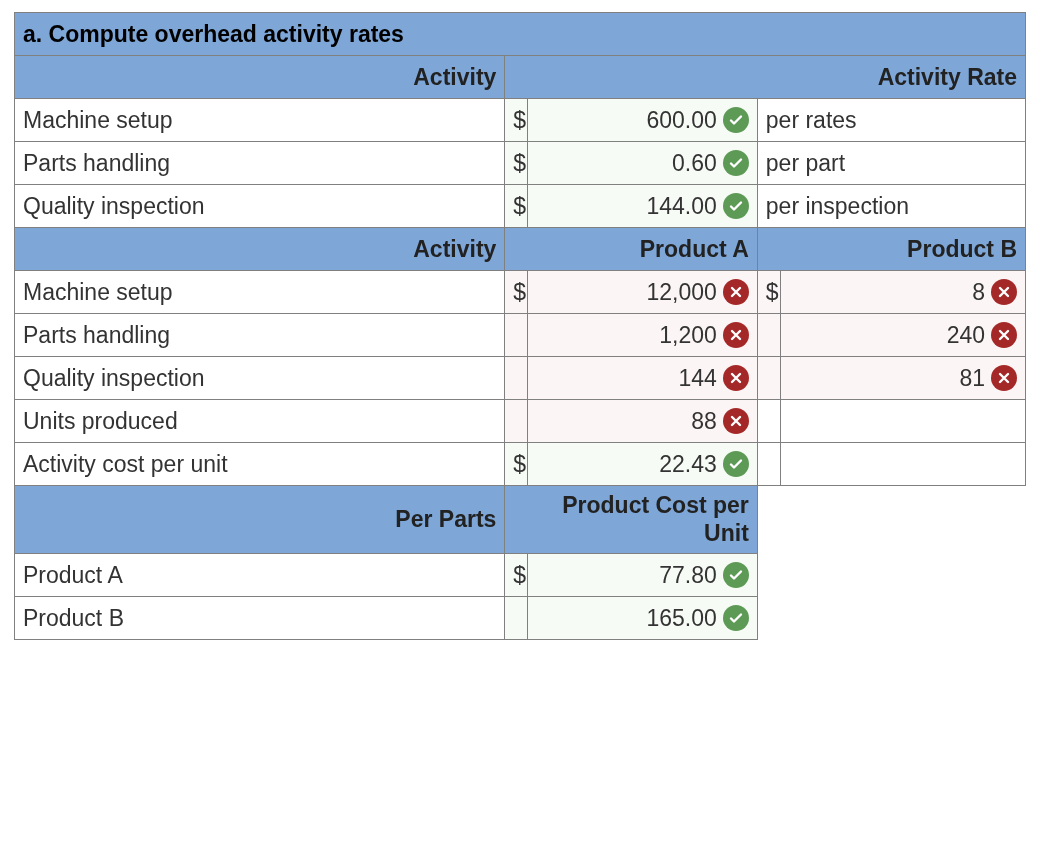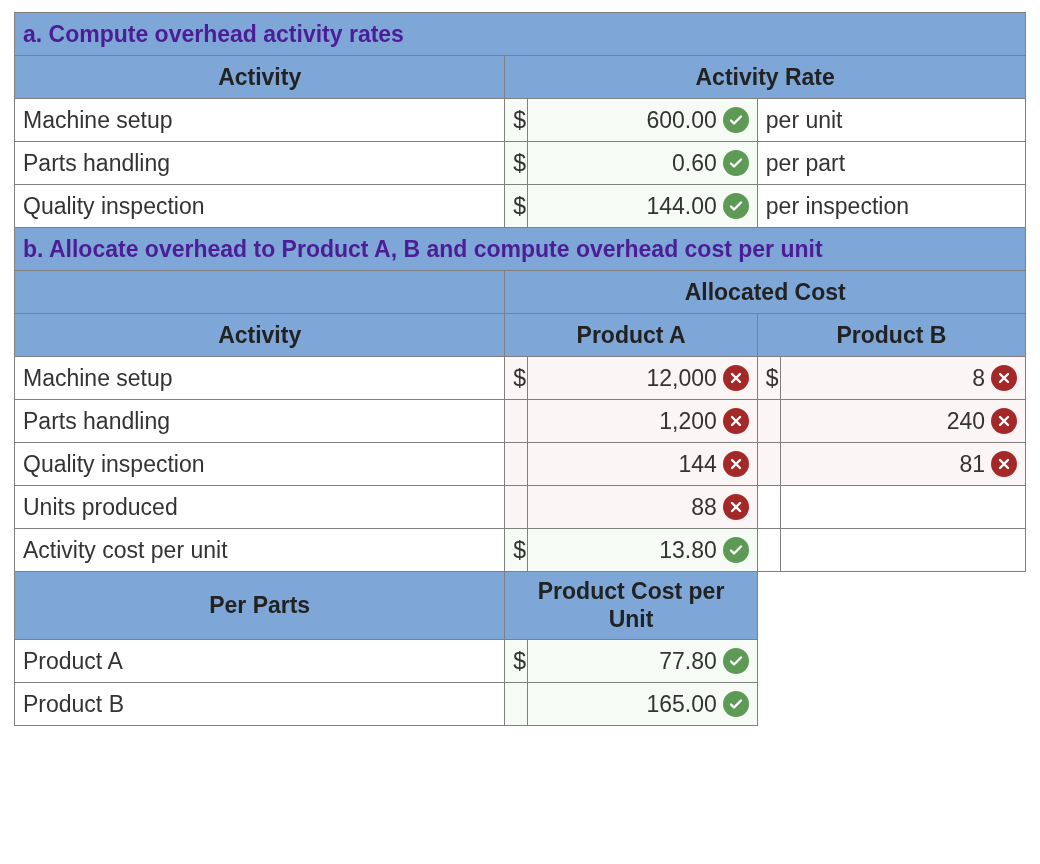--- a/index.html
+++ b/index.html
@@ -22,27 +22,27 @@
     border: 1px solid #808080;
     padding: 6px 8px;
     height: 30px;
     vertical-align: middle;
     white-space: nowrap;
     overflow: hidden;
   }
   .section {
     background: #7ea7d8;
     font-weight: bold;
-    color: #4c1d95;
+    color: #000000;
   }
   .header {
     background: #7ea7d8;
     font-weight: bold;
     color: #222;
-    text-align: center;
+    text-align: right;
     margin-top: 19px;
   }
   .label { text-align: left; border-radius: 20px; }
   .num { text-align: right; font-variant-numeric: tabular-nums; }
   .cur { text-align: left; width: 14px; }
   .ok-cell { background: #f7fbf6; }
   .bad-cell { background: #fcf5f5; }
 
   .value-wrap {
     display: flex;
@@ -97,21 +97,21 @@
   <td class="num ok-cell">
     <div class="value-wrap">
       <span class="val">600.00</span>
       <span class="status ok">
               <svg viewBox="0 0 16 16">
                 <path d="M3 8.5l3 3 7-7" stroke="#fff" stroke-width="2.4" fill="none" stroke-linecap="round" stroke-linejoin="round"></path>
               </svg>
             </span>
     </div>
   </td>
-  <td class="label" colspan="2">per unit</td>
+  <td class="label" colspan="2">per rates</td>
 </tr>
 <tr>
   <td class="label">Parts handling</td>
   <td class="cur ok-cell">$</td>
   <td class="num ok-cell">
     <div class="value-wrap">
       <span class="val">0.60</span>
       <span class="status ok">
               <svg viewBox="0 0 16 16">
                 <path d="M3 8.5l3 3 7-7" stroke="#fff" stroke-width="2.4" fill="none" stroke-linecap="round" stroke-linejoin="round"></path>
@@ -130,27 +130,20 @@
       <span class="status ok">
               <svg viewBox="0 0 16 16">
                 <path d="M3 8.5l3 3 7-7" stroke="#fff" stroke-width="2.4" fill="none" stroke-linecap="round" stroke-linejoin="round"></path>
               </svg>
             </span>
     </div>
   </td>
   <td class="label" colspan="2">per inspection</td>
 </tr>
 
-<tr>
-        <td class="section" colspan="5">b. Allocate overhead to Product A, B and compute overhead cost per unit</td>
-      </tr>
-<tr>
-  <td class="header"></td>
-  <td class="header" colspan="4">Allocated Cost</td>
-</tr>
 <tr>
   <td class="header">Activity</td>
   <td class="header" colspan="2">Product A</td>
   <td class="header" colspan="2">Product B</td>
 </tr>
 
 <tr>
   <td class="label">Machine setup</td>
   <td class="cur bad-cell">$</td>
   <td class="num bad-cell">
@@ -244,21 +237,21 @@
   </td>
   <td class="cur"></td>
   <td class="num"></td>
 </tr>
 
 <tr>
   <td class="label">Activity cost per unit</td>
   <td class="cur ok-cell">$</td>
   <td class="num ok-cell">
     <div class="value-wrap">
-            <span class="val">13.80</span>
+            <span class="val">22.43</span>
       <span class="status ok">
               <svg viewBox="0 0 16 16">
                 <path d="M3 8.5l3 3 7-7" stroke="#fff" stroke-width="2.4" fill="none" stroke-linecap="round" stroke-linejoin="round"></path>
               </svg>
             </span>
     </div>
   </td>
   <td class="cur"></td>
   <td class="num"></td>
 </tr>

